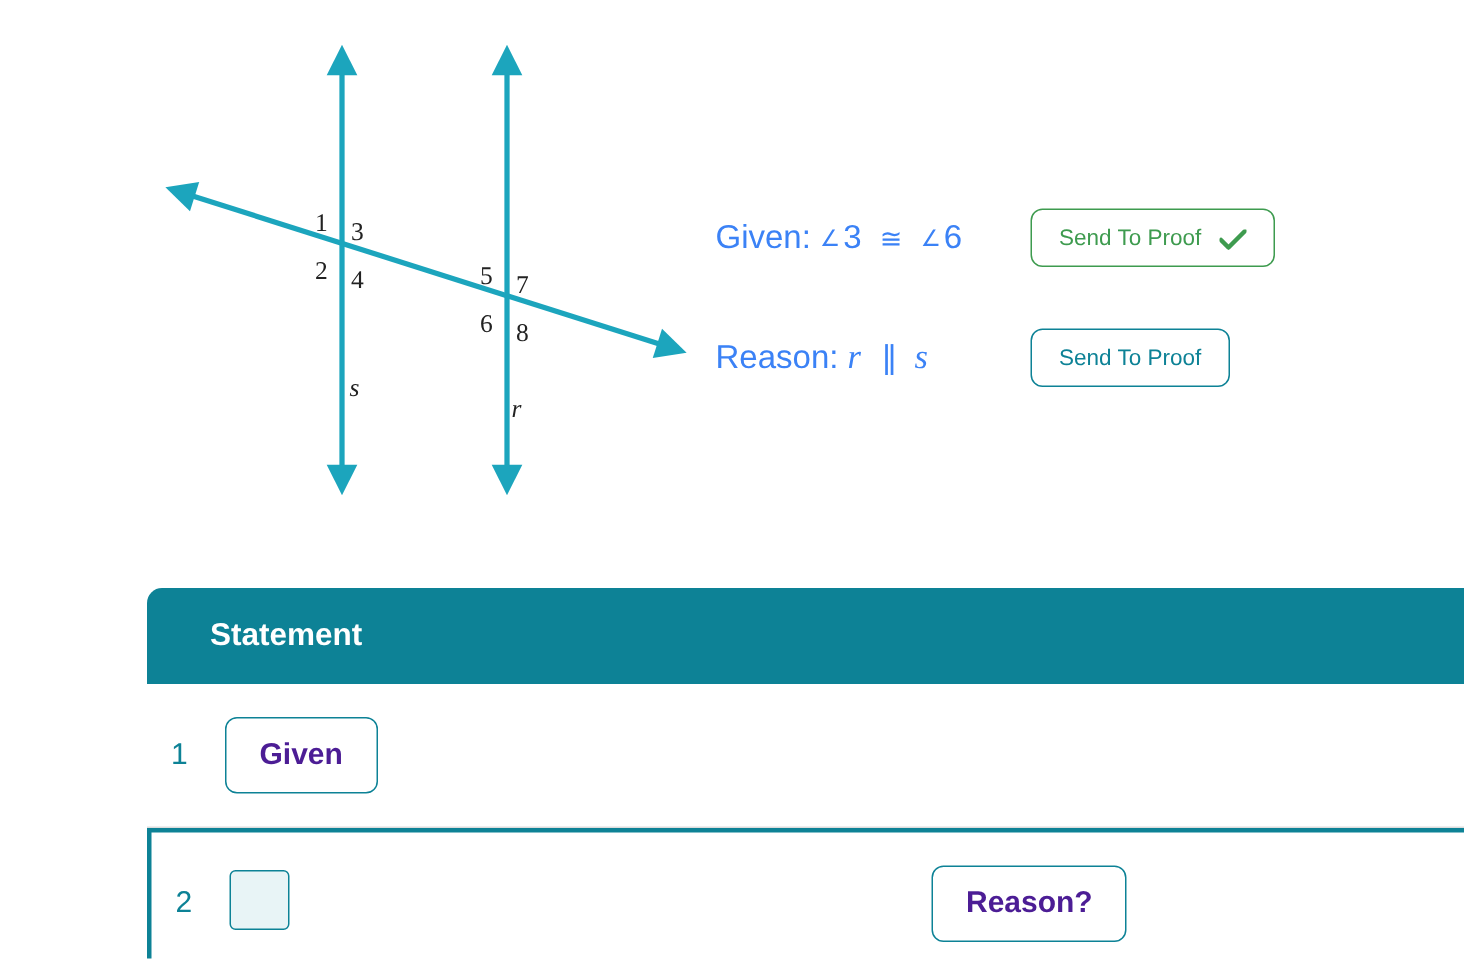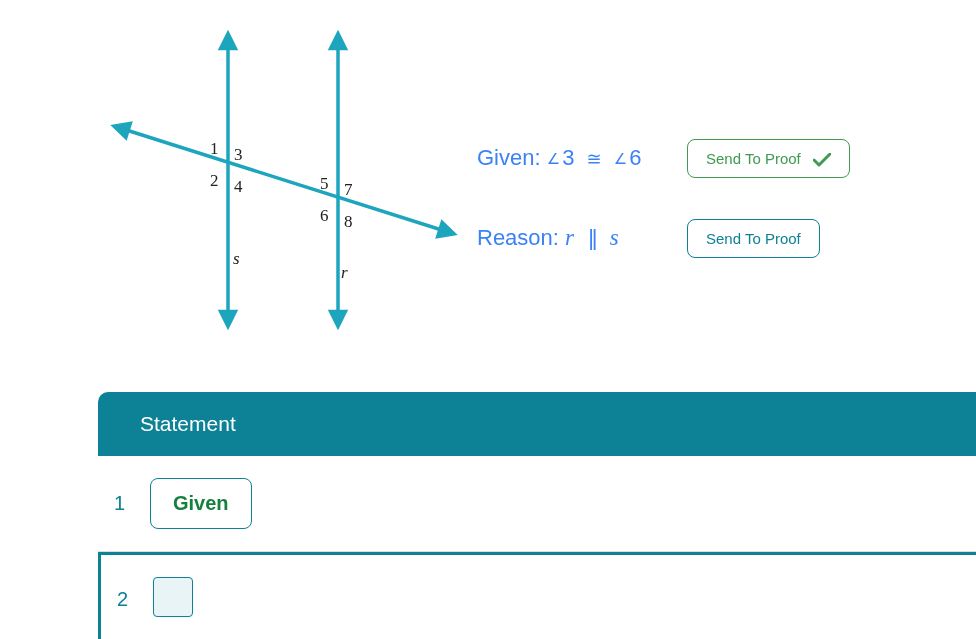--- a/index.html
+++ b/index.html
@@ -78,21 +78,21 @@
       border-top-left-radius: 10px;
       overflow: visible;
     }
     .table-header {
       background: #0d8296;
       color: #fff;
       display: flex;
       padding: 20px 0 20px 42px;
       border-top-left-radius: 10px;
       font-size: 21px;
-      font-weight: 400;
+      font-weight: 700;
     }
     .col-statement { width: 480px; }
     .col-reason { flex: 1; }
     .table-row {
       display: flex;
       align-items: center;
       padding: 22px 0 22px 16px;
       border-bottom: 1px solid #ddd;
       background: #fff;
     }
@@ -107,21 +107,21 @@
     }
     .statement-cell {
       width: 468px;
       color: #6b6b6b;
       font-size: 20px;
     }
     .statement-cell .angle-sym { font-size: 14px; color: #888; }
     .statement-cell .cong { font-size: 17px; color: #888; }
     .reason-btn {
       border: 1.5px solid #0d8296;
-      color: #15803d;
+      color: #4c1d95;
       background: #fff;
       border-radius: 8px;
       padding: 13px 22px;
       font-size: 20px;
       font-weight: 600;
       cursor: pointer;
     }
     .empty-box {
       width: 40px;
       height: 40px;
@@ -211,14 +211,17 @@
     <div class="row-num">1</div>
     <div>
       <button class="reason-btn">Given</button>
     </div>
   </div>
   <div class="table-row active">
     <div class="row-num">2</div>
     <div class="statement-cell">
       <span class="empty-box"></span>
     </div>
+    <div>
+      <button class="reason-btn">Reason?</button>
+    </div>
   </div>
 </div>
 
 </body></html>

